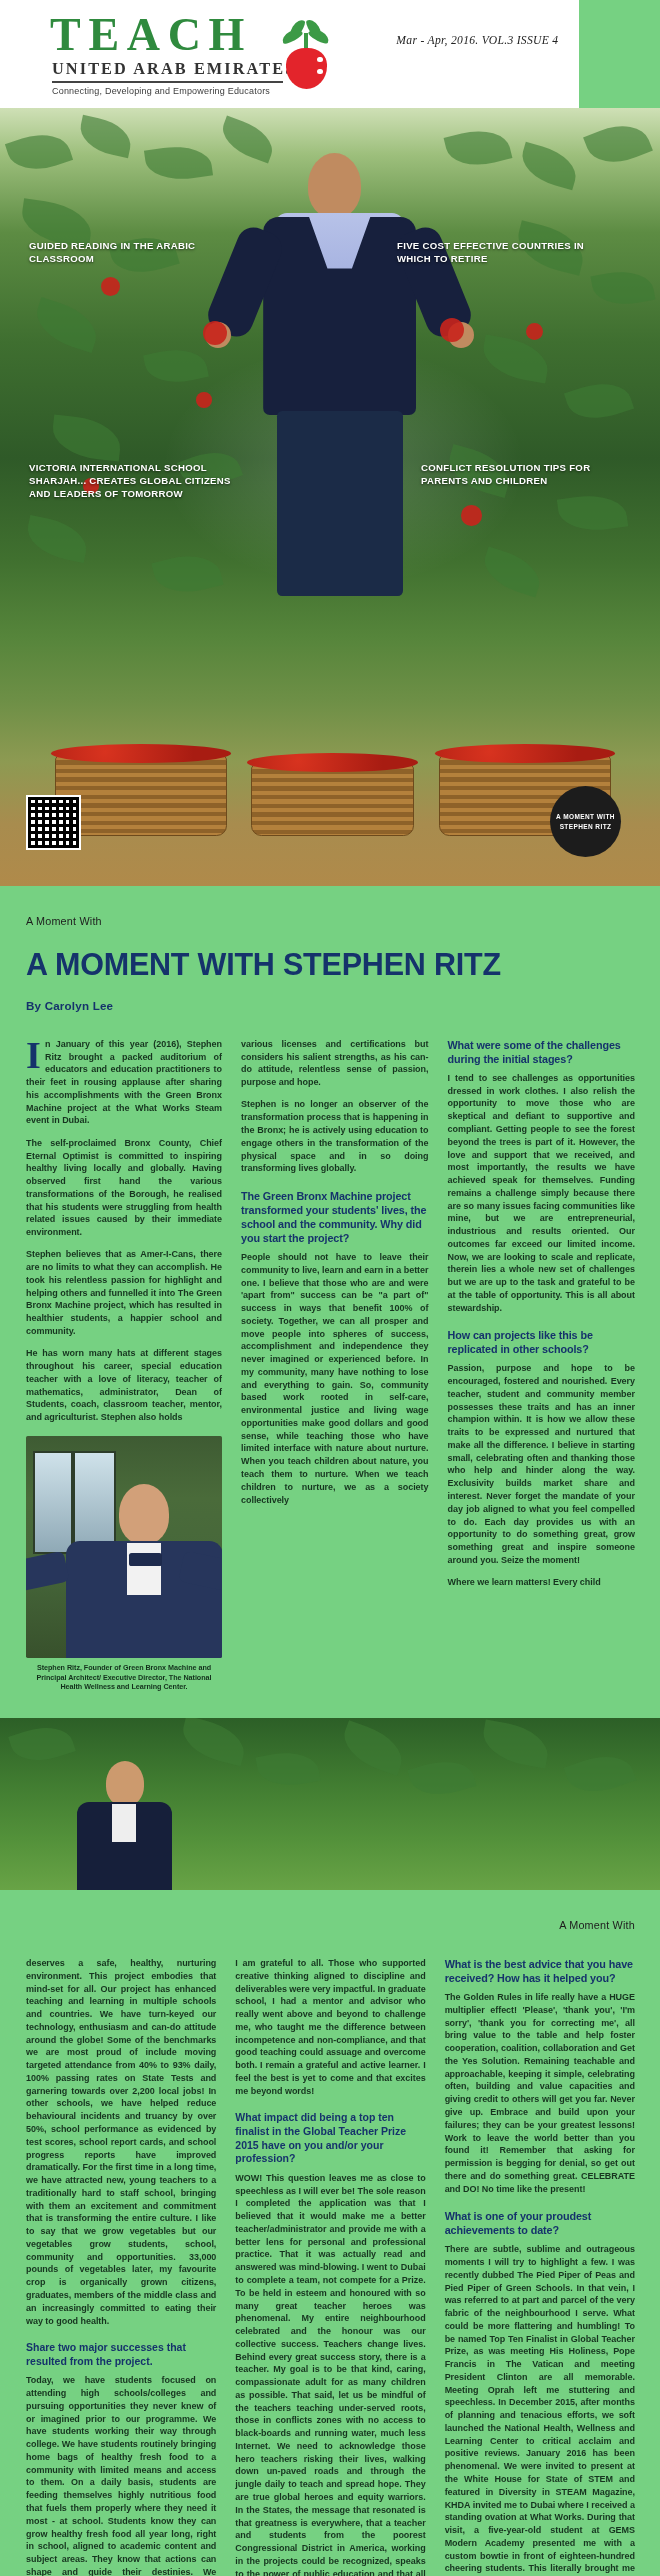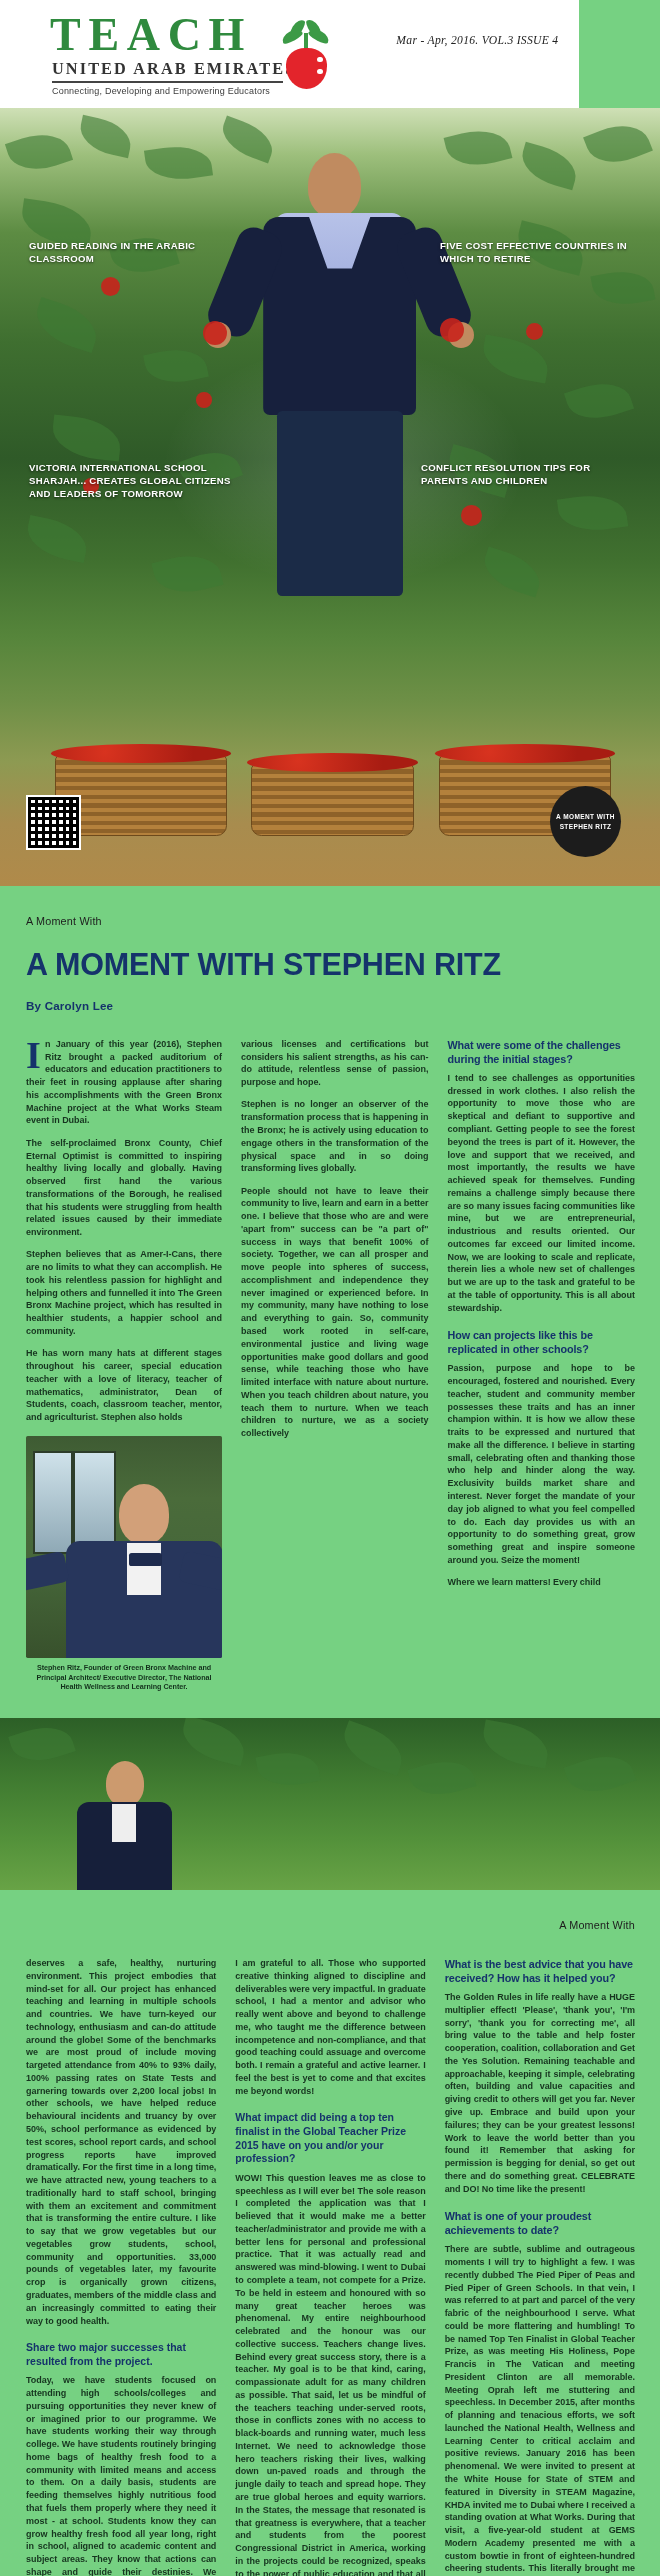--- a/index.html
+++ b/index.html
@@ -106,21 +106,21 @@
     position: absolute; left: 19px; top: 258px; width: 126px; height: 185px;
     background: #1b2b47; border-radius: 5.2px;
   }
 
   .cover-tag {
     position: absolute; color: #fff; font-weight: bold; font-size: 9.6px;
     line-height: 1.38; letter-spacing: 0.3px; text-shadow: 0 0.9px 2.6px rgba(0,0,0,.65);
     text-transform: uppercase;
   }
   .cover-tag.t-left  { left: 29px;  top: 131px; width: 215px; }
-  .cover-tag.t-right { left: 440px; top: 131px; width: 215px; }
+  .cover-tag.t-right { left: 397px; top: 131px; width: 215px; }
   .cover-tag.b-left  { left: 29px;  top: 353px; width: 215px; }
   .cover-tag.b-right { left: 421px; top: 353px; width: 215px; }
 
   .qr-code {
     position: absolute; left: 26px; bottom: 36px; width: 55px; height: 55px;
     background:
       repeating-linear-gradient(90deg,#000 0 3.4px,#fff 3.4px 6.9px),
       repeating-linear-gradient(0deg,#000 0 3.4px,#fff 3.4px 6.9px);
     background-blend-mode: multiply; border: 2.6px solid #fff;
   }
@@ -344,20 +344,21 @@
           <div class="p-shirt"></div>
           <div class="p-bowtie"></div>
         </div>
         <div class="portrait-caption">Stephen Ritz, Founder of Green Bronx Machine and Principal Architect/ Executive Director, The National Health Wellness and Learning Center.</div>
       </div>
     </div>
 
     <div class="col">
       <p>various licenses and certifications but considers his salient strengths, as his can-do attitude, relentless sense of passion, purpose and hope.</p>
       <p>Stephen is no longer an observer of the transformation process that is happening in the Bronx; he is actively using education to engage others in the transformation of the physical space and in so doing transforming lives globally.</p>
+      <div class="q-head">The Green Bronx Machine project transformed your students' lives, the school and the community. Why did you start the project?</div>
       <p>People should not have to leave their community to live, learn and earn in a better one. I believe that those who are and were 'apart from" success can be "a part of" success in ways that benefit 100% of society. Together, we can all prosper and move people into spheres of success, accomplishment and independence they never imagined or experienced before. In my community, many have nothing to lose and everything to gain. So, community based work rooted in self-care, environmental justice and living wage opportunities make good dollars and good sense, while teaching those who have limited interface with nature about nurture. When you teach children about nature, you teach them to nurture. When we teach children to nurture, we as a society collectively</p>
     </div>
 
     <div class="col">
       <div class="q-head">What were some of the challenges during the initial stages?</div>
       <p>I tend to see challenges as opportunities dressed in work clothes. I also relish the opportunity to move those who are skeptical and defiant to supportive and compliant. Getting people to see the forest beyond the trees is part of it. However, the love and support that we received, and most importantly, the results we have achieved speak for themselves. Funding remains a challenge simply because there are so many issues facing communities like mine, but we are entrepreneurial, industrious and results oriented. Our outcomes far exceed our limited income. Now, we are looking to scale and replicate, therein lies a whole new set of challenges but we are up to the task and grateful to be at the table of opportunity. This is all about stewardship.</p>
       <div class="q-head">How can projects like this be replicated in other schools?</div>
       <p>Passion, purpose and hope to be encouraged, fostered and nourished. Every teacher, student and community member possesses these traits and has an inner champion within. It is how we allow these traits to be expressed and nurtured that make all the difference. I believe in starting small, celebrating often and thanking those who help and hinder along the way. Exclusivity builds market share and interest. Never forget the mandate of your day job aligned to what you feel compelled to do. Each day provides us with an opportunity to do something great, grow something great and inspire someone around you. Seize the moment!</p>
       <p>Where we learn matters! Every child</p>
     </div>

